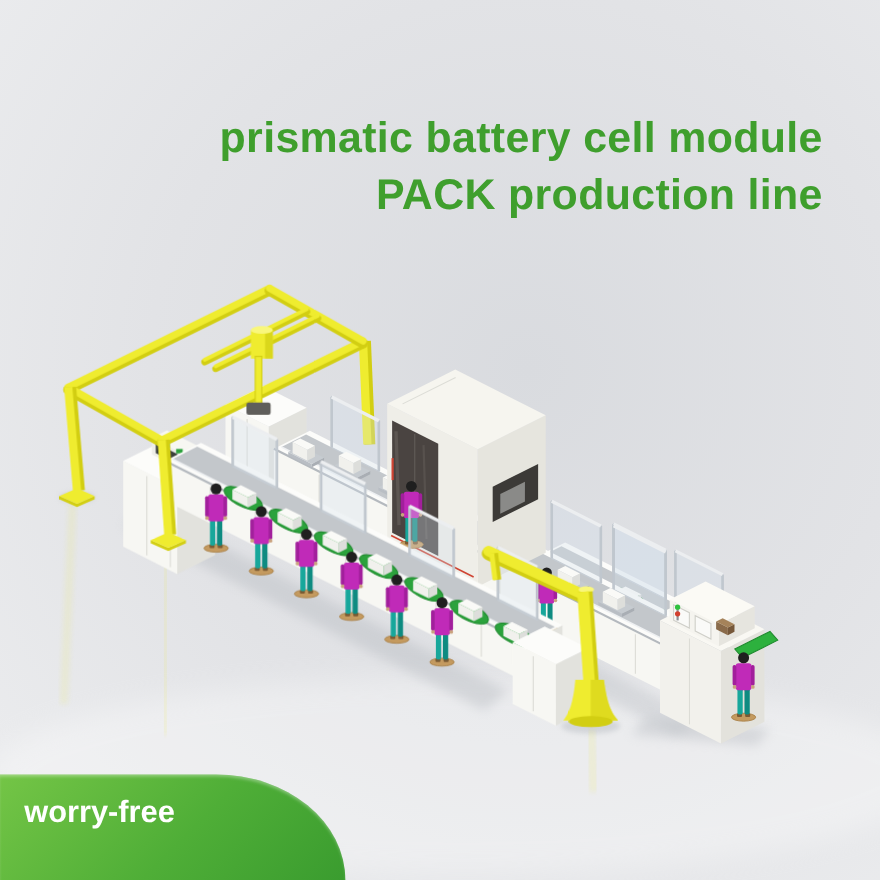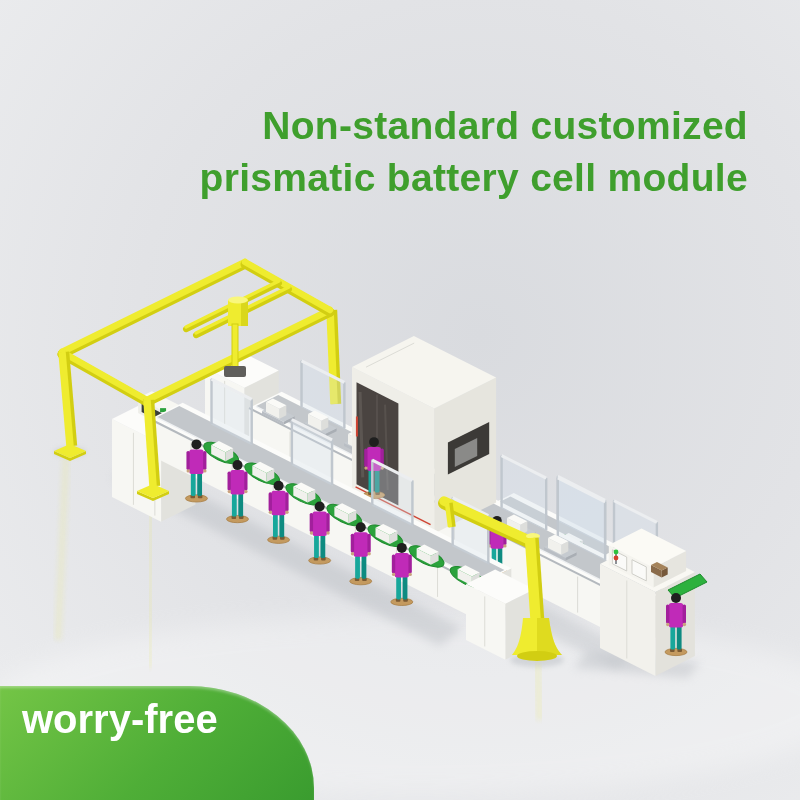--- a/index.html
+++ b/index.html
@@ -2,25 +2,25 @@
 <html style="--c-title-green: #3f9f2d; --c-badge-light: #74c546; --c-badge-mid: #4fae37; --c-badge-dark: #3a9c2f; --c-badge-text: #ffffff; --c-bg-mid: #d9dbdf; --c-bg-outer: #ebecee; --c-floor-light: #f2f2f4; --c-yellow: #efec2f; --c-yellow-shade: #d2ce12; --c-yellow-light: #f9f77c; --c-white-front: #f7f7f3; --c-white-side: #e2e2dd; --c-white-top: #fcfcfa; --c-seam: #dcdcd6; --c-deck: #ccd0d4; --c-deck-dark: #b4b9be; --c-belt: #c3c7cb; --c-station-green: #2ba23c; --c-station-green-dark: #1f8b2e; --c-tray-gray: #b9bec4; --c-module-front: #f1f1ed; --c-module-side: #dddedb; --c-module-top: #fafaf7; --c-glass: #4a4441; --c-glass-light: #6b6560; --c-frame-glass: rgba(213,224,236,0.32); --c-frame-stroke: #c6cdd4; --c-shirt: #c02ab8; --c-shirt-shade: #a21f9c; --c-pants: #17a79b; --c-pants-shade: #0e8b81; --c-skin: #caa27e; --c-head: #1f1f1f; --c-shoe: #7a5a33; --c-mat: #c49a5f; --c-mat-edge: #a87f45; --c-red-accent: #cf4433; --c-lamp-green: #2ec13e; --c-lamp-red: #d3402f; --c-board-green: #2db13e; --c-shadow: #b6bac0;"><head>
 <meta charset="utf-8">
 <style>
   html,body{margin:0;padding:0;background:#fff;}
   .stage{position:relative;width:800px;height:800px;overflow:hidden;
          font-family:"Liberation Sans","DejaVu Sans",sans-serif;}
   #scene{position:absolute;left:0;top:0;}
   .headline{position:absolute;top:100px;left:0;right:52px;text-align:right;
             color:var(--c-title-green,#3f9f2d);font-weight:bold;font-size:39px;
             line-height:52px;letter-spacing:.3px;}
-  .badge{position:absolute;left:0;bottom:0;width:314px;height:114px;box-sizing:border-box;
+  .badge{position:absolute;left:0;bottom:0;width:314px;height:96px;box-sizing:border-box;
          border-top-right-radius:125px 102px;
          background:linear-gradient(135deg,var(--c-badge-light,#74c546) 0%,var(--c-badge-mid,#4fae37) 55%,var(--c-badge-dark,#3a9c2f) 100%);
          box-shadow:inset 0 3px 3px -1px rgba(255,255,255,.35);
-         color:var(--c-badge-text,#fff);font-weight:bold;font-size:40px;line-height:43px;
+         color:var(--c-badge-text,#fff);font-weight:bold;font-size:28px;line-height:43px;
          padding:12px 0 0 22px;}
 </style>
 </head>
 <body>
 
 <div class="stage">
   <svg id="scene" width="800" height="800" viewBox="0 0 800 800">
       <defs>
         <radialGradient id="bg" cx="60%" cy="42%" r="78%">
           <stop offset="0%" stop-color="#d9dbdf"></stop>
@@ -448,20 +448,20 @@
         <ellipse cx="533" cy="536" rx="7" ry="3" fill="#f9f77c"></ellipse>
         <line x1="532.2" y1="538" x2="538.2" y2="626" stroke="#d2ce12" stroke-width="13"></line>
         <line x1="530" y1="538" x2="536" y2="626" stroke="#efec2f" stroke-width="10.5"></line>
         <path d="M 523,618 C 521,642 516,650 512,655 L 562,655 C 556,648 552,641 549,618 Z" fill="#efec2f"></path>
         <path d="M 537,618 L 549,618 C 552,641 556,648 562,655 L 537,655 Z" fill="#d2ce12" opacity="0.55"></path>
         <ellipse cx="537" cy="656" rx="20" ry="5" fill="#d2ce12"></ellipse>
       </g>
     </svg>
 
   <div class="headline">
-    <div>Non-standard customized</div>
     <div>prismatic battery cell module</div>
+    <div>PACK production line</div>
   </div>
 
   <div class="badge">
     <div>worry-free</div>
   </div>
 </div>
 
 </body></html>

